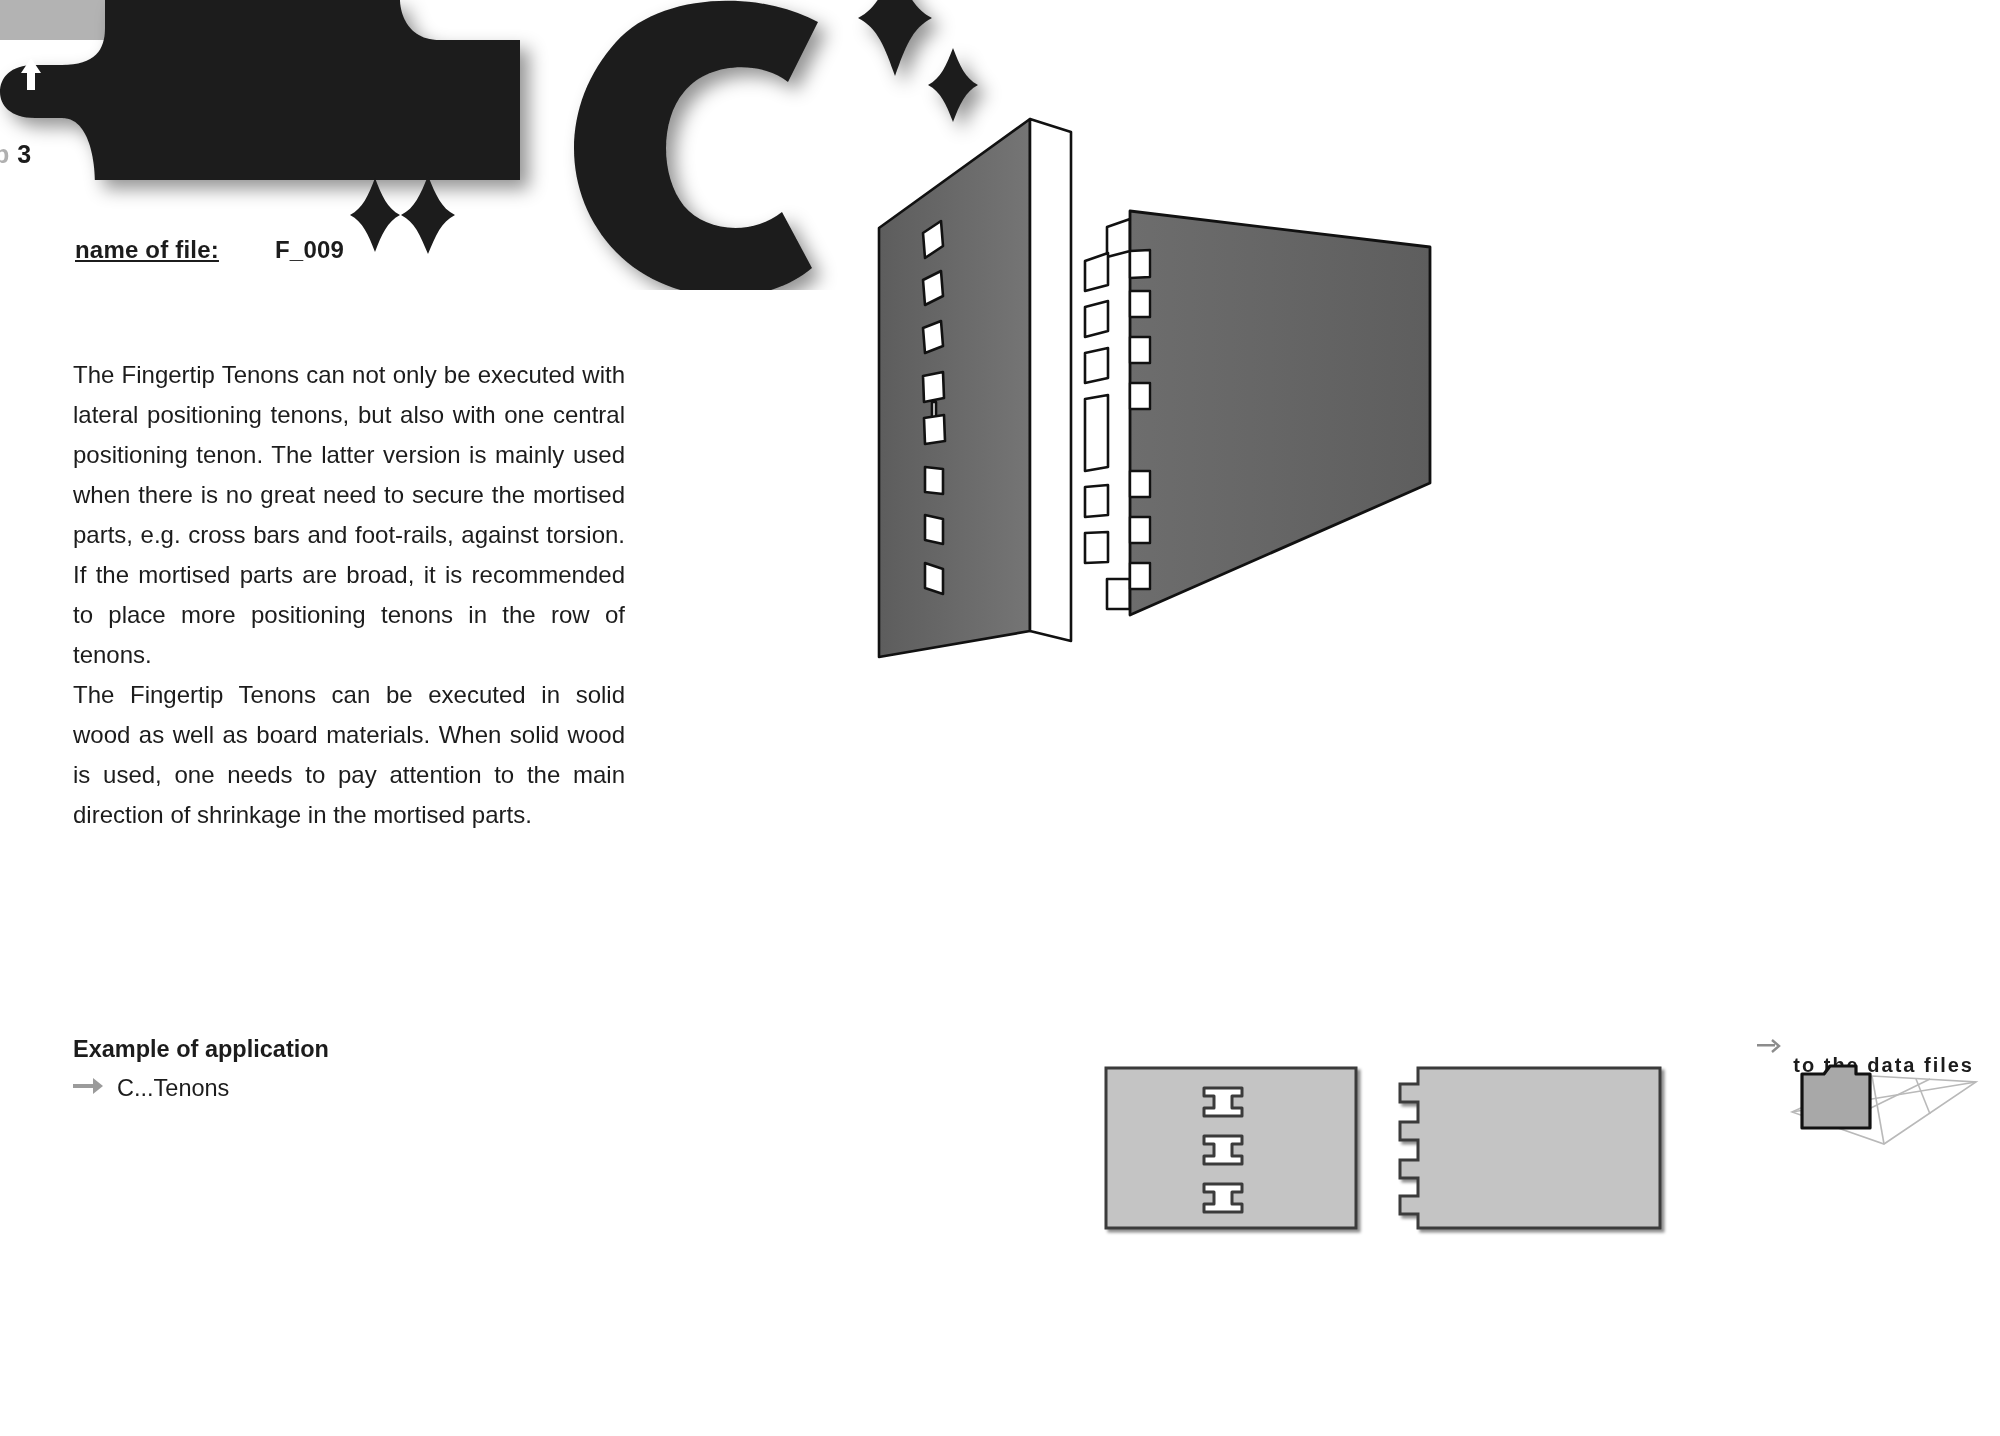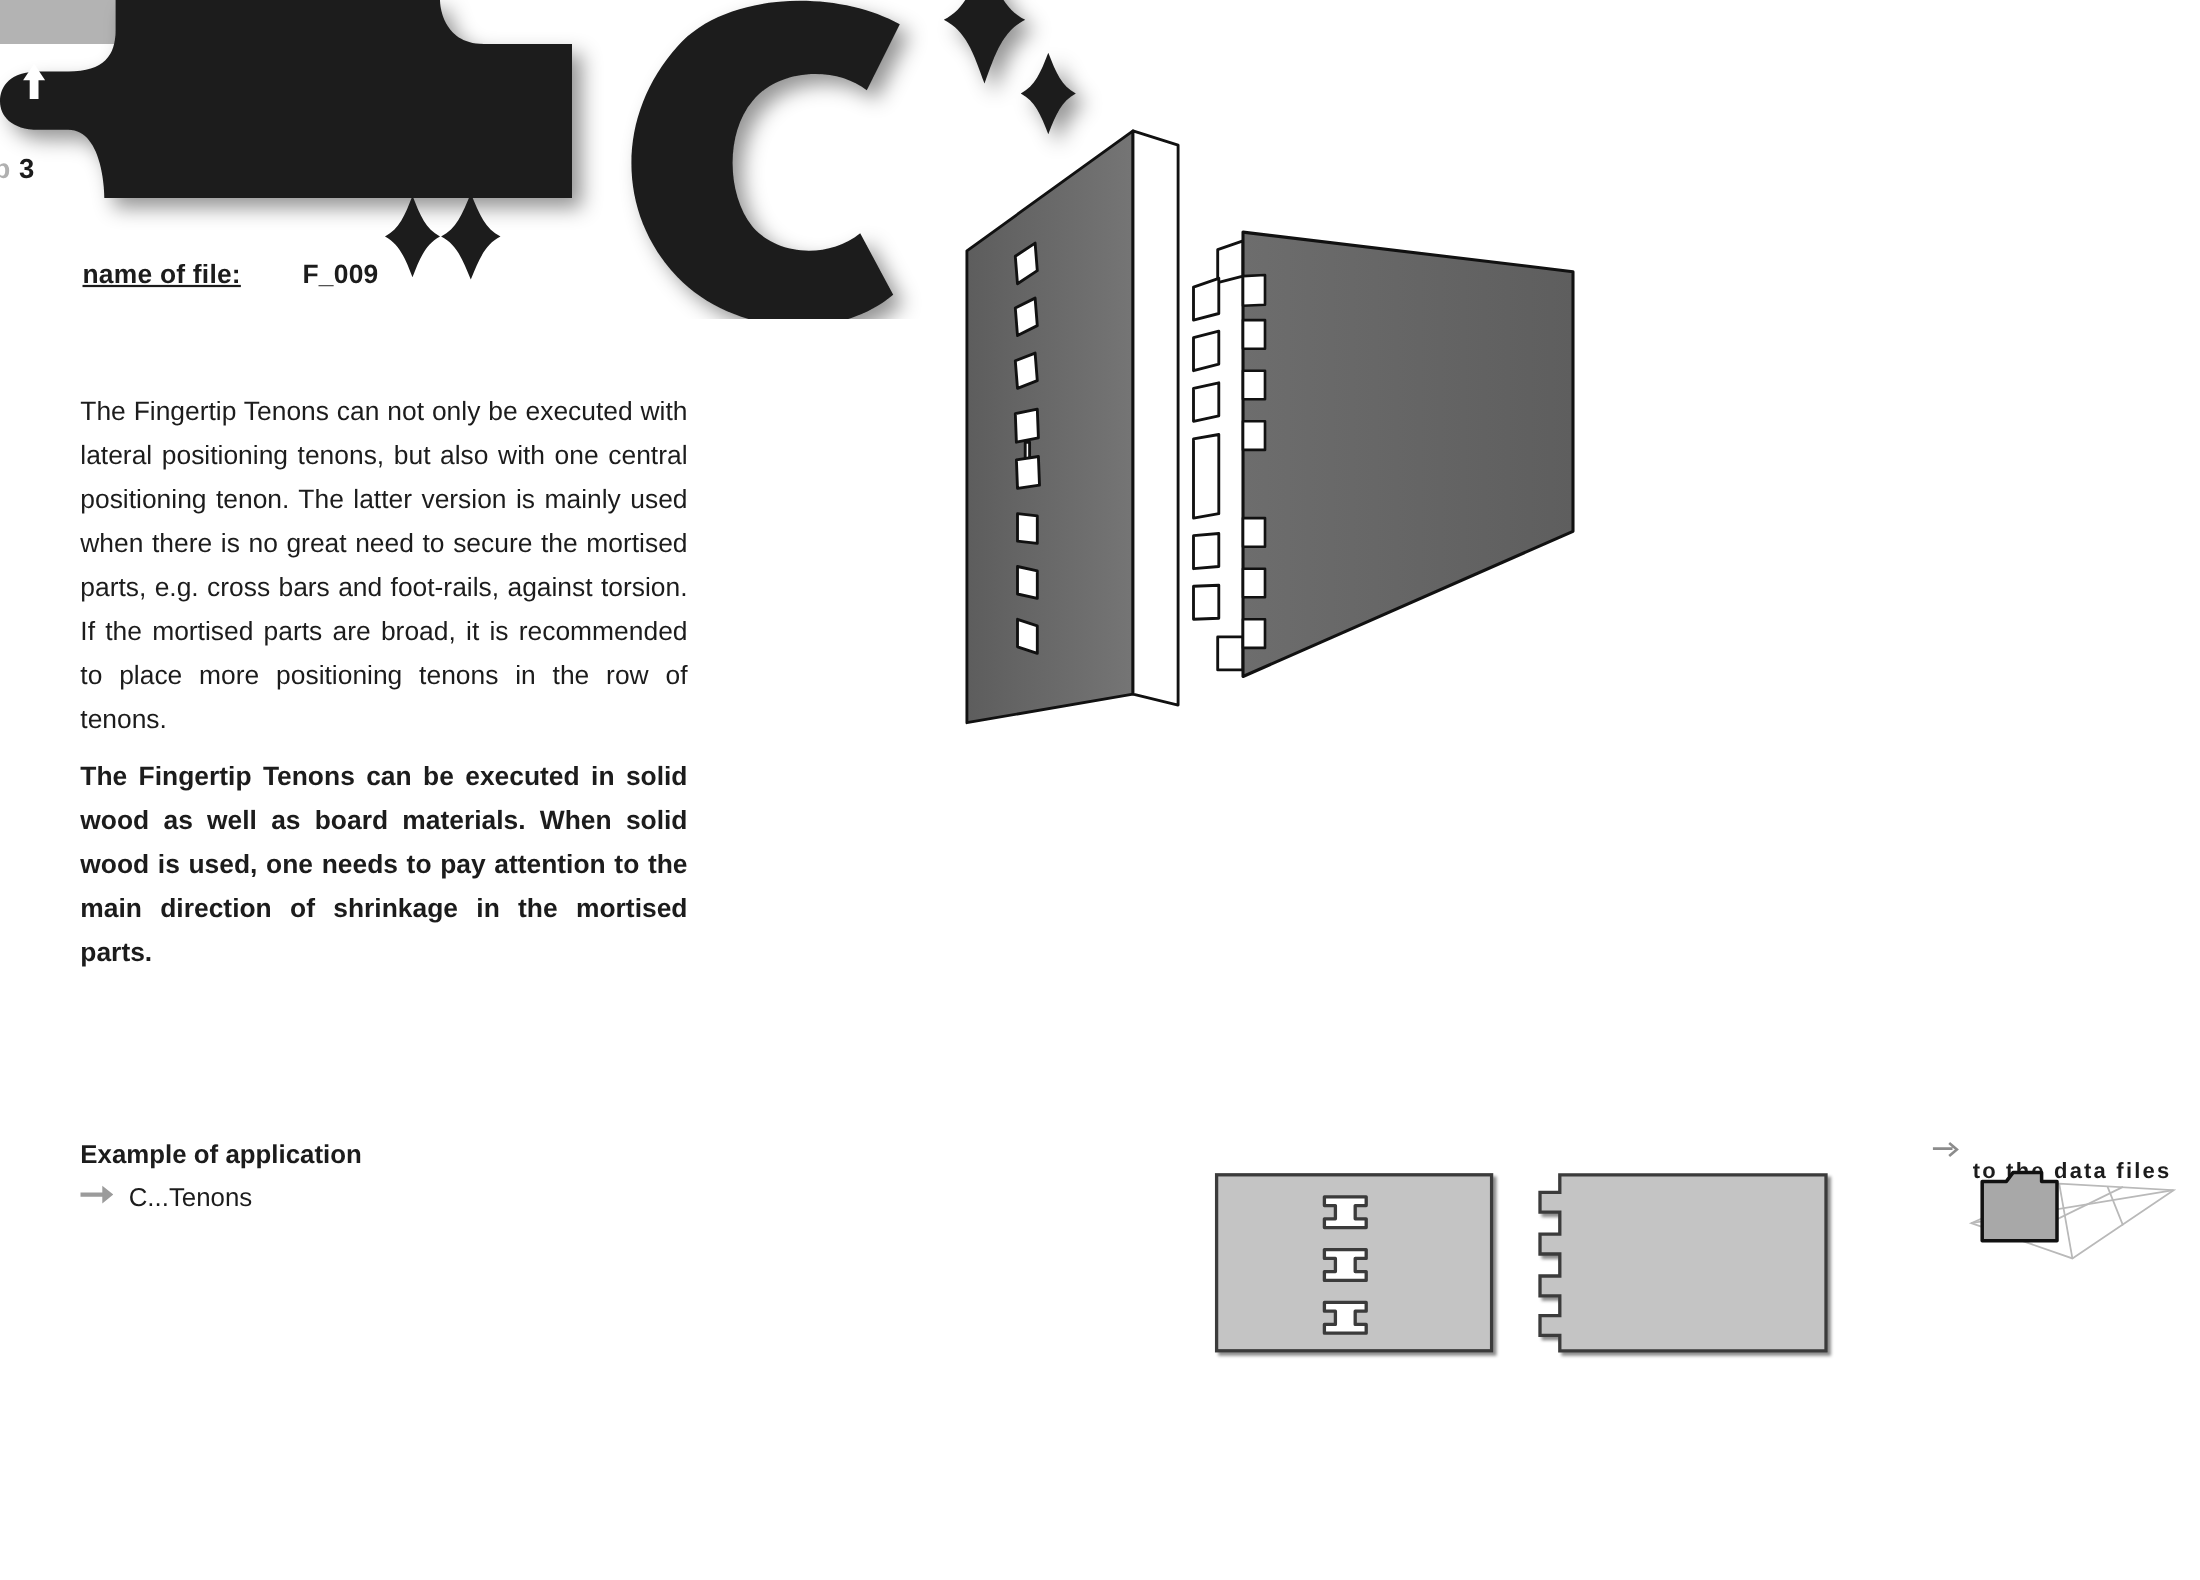--- a/index.html
+++ b/index.html
@@ -34,21 +34,21 @@
 
   
   .text-col{position:absolute;left:73px;top:355px;width:552px;}
   .text-col h2{
     margin:0 0 8px 0;font-size:23.5px;font-weight:700;line-height:30px;letter-spacing:.1px;
   }
   .text-col p{
     margin:0;font-size:24px;line-height:40px;text-align:justify;
     text-justify:inter-word;letter-spacing:0px;font-weight:400;
   }
-  .text-col p + p{margin-top:12px;font-weight:bold;}
+  .text-col p + p{margin-top:0;}
 
   
   .example{position:absolute;left:73px;top:1036px;}
   .example .eh{font-size:23.5px;font-weight:700;margin-bottom:12px;}
   .example .link{display:flex;align-items:center;gap:14px;font-size:23.5px;}
   .arrow-grey{display:inline-block;}
 
   
   .datafiles{position:absolute;right:26px;top:1018px;display:flex;align-items:center;gap:10px;}
   .datafiles .dtext{font-size:20px;font-weight:700;letter-spacing:2px;white-space:nowrap;margin-top:36px;}

